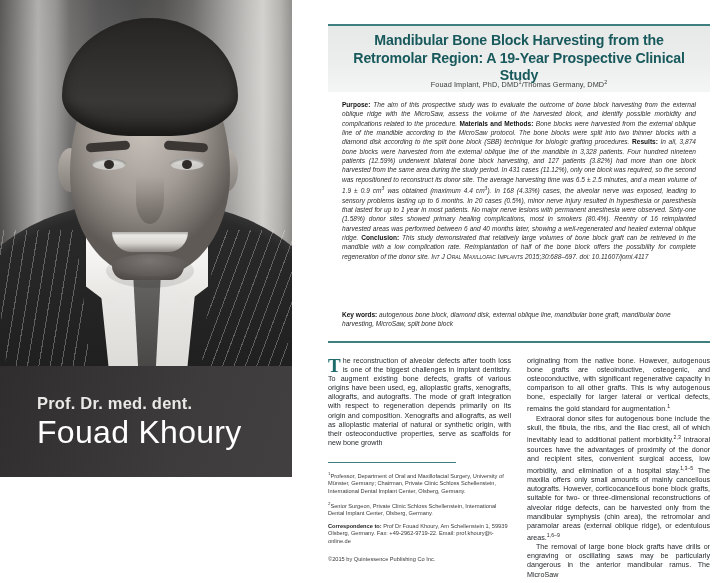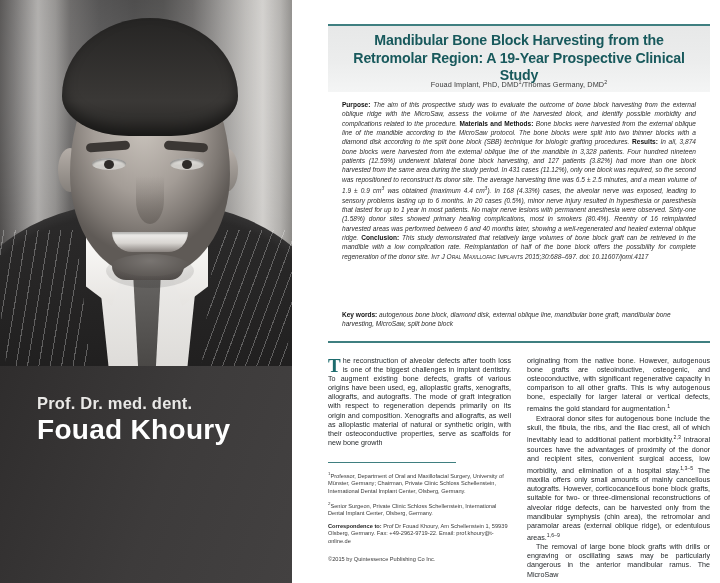--- a/index.html
+++ b/index.html
@@ -5,21 +5,21 @@
   html,body{margin:0;padding:0;}
   body{
     width:720px;height:583px;overflow:hidden;
     background:#ffffff;
     font-family:"Liberation Sans", sans-serif;
     -webkit-font-smoothing:antialiased;
   }
   .page{position:relative;width:720px;height:583px;}
 
   
-  .left-col{position:absolute;left:0;top:0;width:292px;height:583px;overflow:hidden;background:#ffffff;}
+  .left-col{position:absolute;left:0;top:0;width:292px;height:477px;overflow:hidden;background:#ffffff;}
 
   .portrait{
     position:absolute;left:0;top:0;width:292px;height:366px;overflow:hidden;
     background:#8d8d8d;
   }
   
   .pt-bg{
     position:absolute;inset:0;
     background:
       linear-gradient(90deg,
@@ -113,21 +113,21 @@
   .info-panel{
     position:absolute;left:0;top:366px;width:292px;height:217px;
     background:linear-gradient(110deg,#2f2d2d 0%,#3d3b3b 55%,#434141 100%);
   }
   .kicker{
     position:absolute;left:37px;top:28px;color:#e9e8e6;
     font-size:16.5px;font-weight:bold;letter-spacing:.2px;white-space:nowrap;
   }
   .bigname{
     position:absolute;left:37px;top:48px;color:#ffffff;
-    font-size:28px;font-weight:bold;letter-spacing:.3px;white-space:nowrap;
+    font-size:32px;font-weight:normal;letter-spacing:.3px;white-space:nowrap;
   }
   .cn-block{
     position:absolute;left:37px;top:95px;color:#f0efee;
     font-size:16px;line-height:25px;letter-spacing:.4px;
     font-family:"DejaVu Sans", sans-serif;
   }
   .cn-block div{white-space:nowrap;}
 
   
   .paper{position:absolute;left:292px;top:0;width:428px;height:583px;background:#fff;}
@@ -242,21 +242,21 @@
 
       <div class="cols">
 
         <div class="col left">
           <p><span class="dropcap">T</span><span>he reconstruction of alveolar defects after tooth loss is one of the biggest challenges in implant dentistry. To augment existing bone defects, grafts of various origins have been used, eg, alloplastic grafts, xenografts, allografts, and autografts. The mode of graft integration with respect to regeneration depends primarily on its origin and composition. Xenografts and allografts, as well as alloplastic material of natural or synthetic origin, with their osteoconductive properties, serve as scaffolds for new bone growth</span></p>
         </div>
 
         <div class="col right">
           <p><span>originating from the native bone. However, autogenous bone grafts are osteoinductive, osteogenic, and osteoconductive, with significant regenerative capacity in comparison to all other grafts. This is why autogenous bone, especially for larger lateral or vertical defects, remains the gold standard for augmentation.</span><sup>1</sup></p>
           <p class="ind"><span>Extraoral donor sites for autogenous bone include the skull, the fibula, the ribs, and the iliac crest, all of which inevitably lead to additional patient morbidity.</span><sup>2,3</sup><span> Intraoral sources have the advantages of proximity of the donor and recipient sites, convenient surgical access, low morbidity, and elimination of a hospital stay.</span><sup>1,3–5</sup><span> The maxilla offers only small amounts of mainly cancellous autografts. However, corticocancellous bone block grafts, suitable for two- or three-dimensional reconstructions of alveolar ridge defects, can be harvested only from the mandibular symphysis (chin area), the retromolar and paramolar areas (external oblique ridge), or edentulous areas.</span><sup>1,6–9</sup></p>
-          <p class="ind"><span>The removal of large bone block grafts with drills or engraving or oscillating saws may be particularly dangerous in the anterior mandibular ramus. The MicroSaw</span></p>
+          <p class="ind"><span>The removal of large bone block grafts have drills or engraving or oscillating saws may be particularly dangerous in the anterior mandibular ramus. The MicroSaw</span></p>
         </div>
 
       </div>
 
       <div class="foot-rule"></div>
 
       <div class="footnotes">
         <p><sup>1</sup><span>Professor, Department of Oral and Maxillofacial Surgery, University of Münster, Germany; Chairman, Private Clinic Schloss Schellenstein, International Dental Implant Center, Olsberg, Germany.</span></p>
         <p><sup>2</sup><span>Senior Surgeon, Private Clinic Schloss Schellenstein, International Dental Implant Center, Olsberg, Germany.</span></p>
         <p><b>Correspondence to:</b><span> Prof Dr Fouad Khoury, Am Schellenstein 1, 59939 Olsberg, Germany. Fax: +49-2962-9719-22. Email: prof.khoury@t-online.de</span></p>

